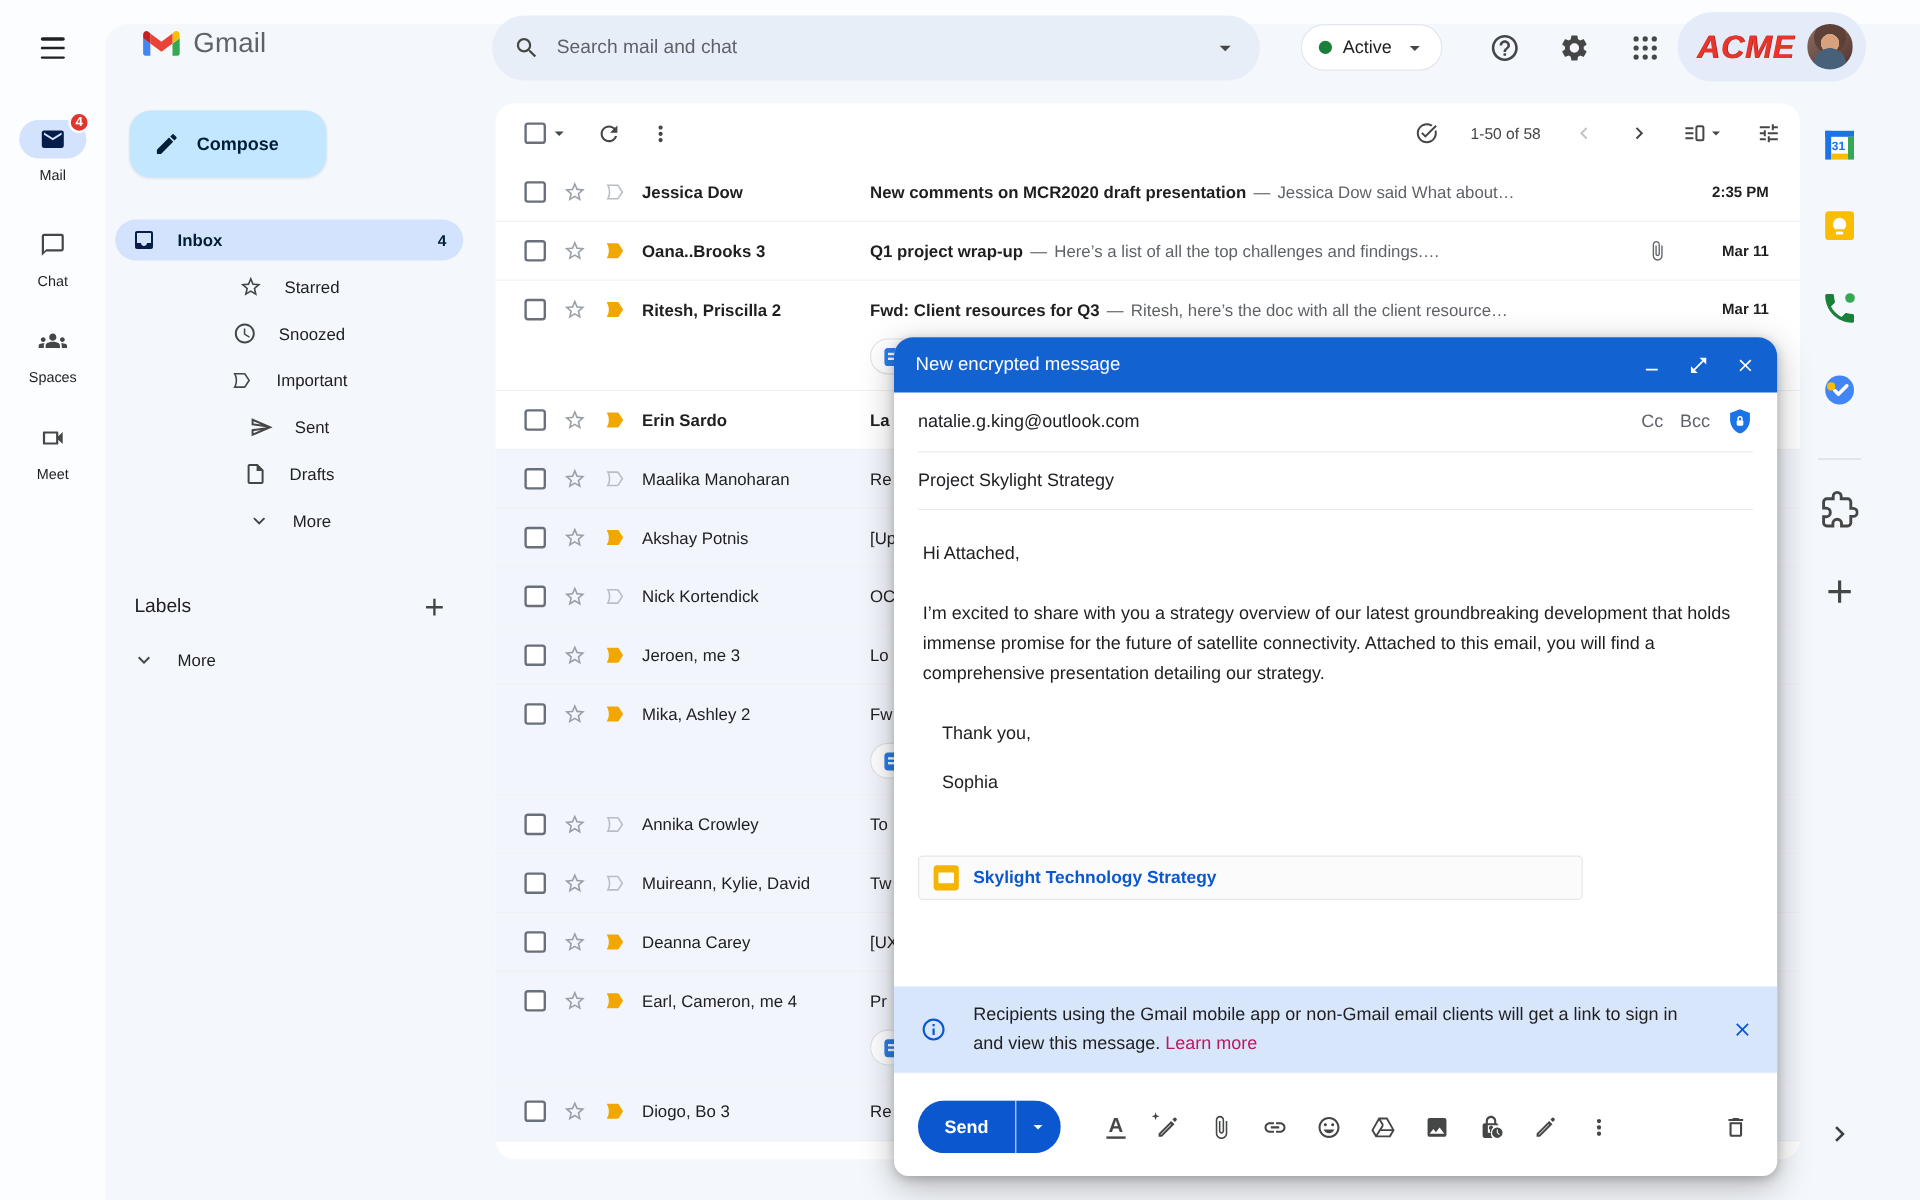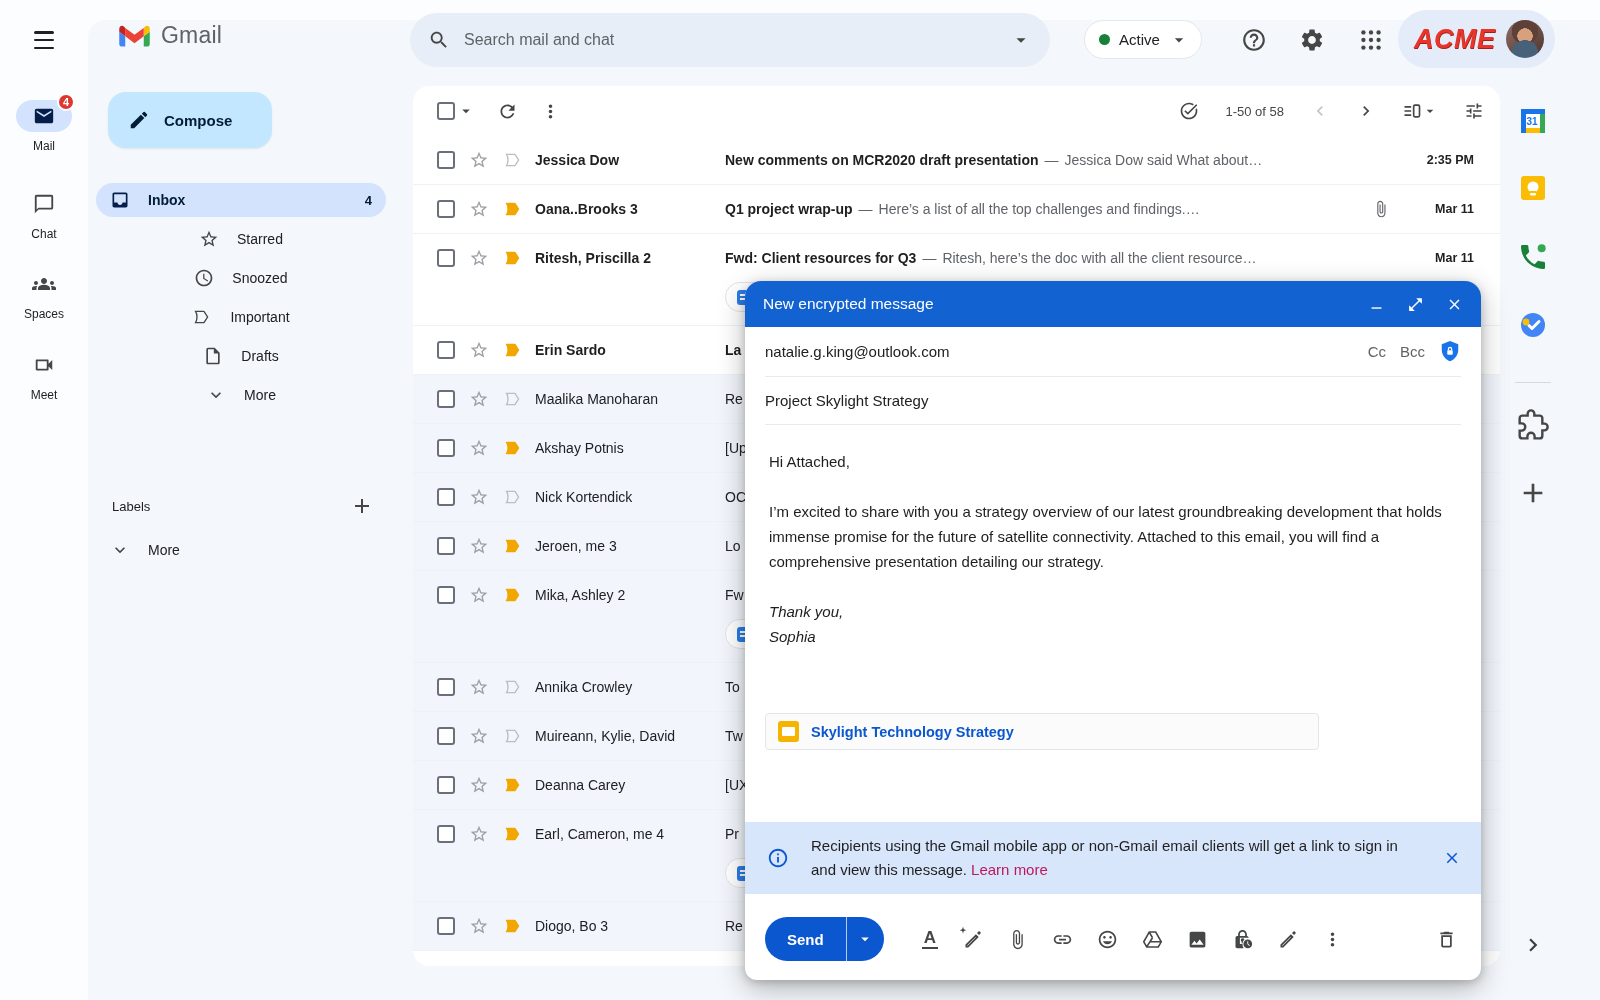--- a/index.html
+++ b/index.html
@@ -41,21 +41,21 @@
   
   .compose-btn { position:absolute; left:108px; top:92px; width:164px; height:56px; background:#c2e7ff; border-radius:18px; display:flex; align-items:center; padding:0 20px; gap:14px; cursor:pointer; box-shadow:0 1px 2px rgba(0,0,0,.08); }
   .compose-btn .lbl { font-size:15px; font-weight:600; color:#001d35; }
   .nav { position:absolute; left:96px; top:183px; width:290px; }
   .nav-item { height:34px; margin-bottom:5px; border-radius:17px; display:flex; align-items:center; padding:0 14px 0 14px; font-size:14px; color:#202124; cursor:pointer;justify-content:center; }
   .nav-item .nico { width:20px; height:20px; margin-right:18px; color:#444746; }
   .nav-item.active { background:#d3e3fd; font-weight:700; color:#001d35; }
   .nav-item.active .nico { color:#041e49; }
   .nav-count { margin-left:auto; font-size:13px; font-weight:700; color:#001d35; }
   .labels-hdr { position:absolute; left:112px; top:494px; width:262px; display:flex; align-items:center; }
-  .labels-hdr .t { font-size:13px; color:#202124; }
+  .labels-hdr .t { font-size:16px; color:#202124; }
   .labels-hdr .plus { margin-left:auto; width:24px; height:24px; color:#444746; cursor:pointer; }
   .labels-more { position:absolute; left:110px; top:540px; display:flex; align-items:center; gap:18px; font-size:14px; color:#202124; cursor:pointer; }
 
   
   .list-card { position:absolute; left:413px; top:86px; width:1087px; height:880px; background:#fff; border-radius:16px; overflow:hidden; }
   .list-toolbar { height:50px; display:flex; align-items:center; padding:0 16px 0 24px; }
   .cb { width:18px; height:18px; border:2px solid #69707b; border-radius:3px; background:#fff; cursor:pointer; flex:none; }
   .tool-gap { margin-left:22px; cursor:pointer; }
   .pag-zone { margin-left:auto; display:flex; align-items:center; gap:26px; }
   .pag-text { font-size:13px; color:#444746; }
@@ -93,21 +93,21 @@
   .cmp-header { height:46px; background:#1262d1; border-radius:16px 16px 0 0; display:flex; align-items:center; padding:0 18px; }
   .cmp-title { color:#fff; font-size:15.5px; }
   .cmp-hicons { margin-left:auto; display:flex; align-items:center; gap:22px; }
   .cmp-hicons .hic { width:17px; height:17px; color:#fff; cursor:pointer; }
   .cmp-field { height:50px; margin:0 20px; border-bottom:1px solid #e8eaed; display:flex; align-items:center; font-size:15px; color:#202124; }
   .ccbcc { margin-left:auto; display:flex; align-items:center; gap:14px; color:#5f6368; }
   .ccbcc span { cursor:pointer; }
   .shield { width:22px; height:24px; margin-left:14px; }
   .cmp-body { padding:24px 24px 0; font-size:15px; line-height:25px; color:#1f1f1f; height:248px; }
   .cmp-body p.para { margin:0 0 25px; }
-  .cmp-body p.tight { margin:0;font-style:italic; }
+  .cmp-body p.tight { margin:16px; }
   .attach-chip { margin:40px 24px 0 20px; height:37px; border:1px solid #e4e6ea; background:#fbfbfc; border-radius:4px; display:flex; align-items:center; padding:17px 12px; gap:12px; width:554px; cursor:pointer; }
   .slides-ic { width:21px; height:21px; border-radius:3px; background:#f4b400; position:relative; flex:none; }
   .slides-ic::before { content:''; position:absolute; left:4px; right:4px; top:6px; bottom:6px; background:#fff; border-radius:1px; }
   .attach-name { font-size:14.5px; font-weight:700; color:#0b57d0; }
   .cmp-banner { position:absolute; left:0; right:0; top:541px; height:72px; background:#d8e6fc; display:flex; align-items:center; padding:0 20px 0 22px; }
   .banner-ic { width:22px; height:22px; color:#0b57d0; flex:none; }
   .banner-text { margin-left:22px; font-size:15px; line-height:24px; color:#1f1f1f; width:608px; }
   .banner-link { color:#be185d; cursor:pointer; }
   .banner-x { margin-left:auto; width:18px; height:18px; color:#0b57d0; cursor:pointer; }
   .cmp-actions { position:absolute; left:0; right:0; top:634px; height:48px; display:flex; align-items:center; padding:0 24px 0 20px; }
@@ -363,20 +363,26 @@
     <svg class="nico">
         <use href="#i-clock"></use>
       </svg>
     <span>Snoozed</span>
   </div>
   <div class="nav-item">
     <svg class="nico">
         <use href="#i-marker-o"></use>
       </svg>
     <span>Important</span>
+  </div>
+  <div class="nav-item">
+    <svg class="nico">
+        <use href="#i-send"></use>
+      </svg>
+    <span>Sent</span>
   </div>
   <div class="nav-item">
     <svg class="nico">
         <use href="#i-draft"></use>
       </svg>
     <span>Drafts</span>
   </div>
   <div class="nav-item">
     <svg class="nico">
         <use href="#i-expand"></use>

